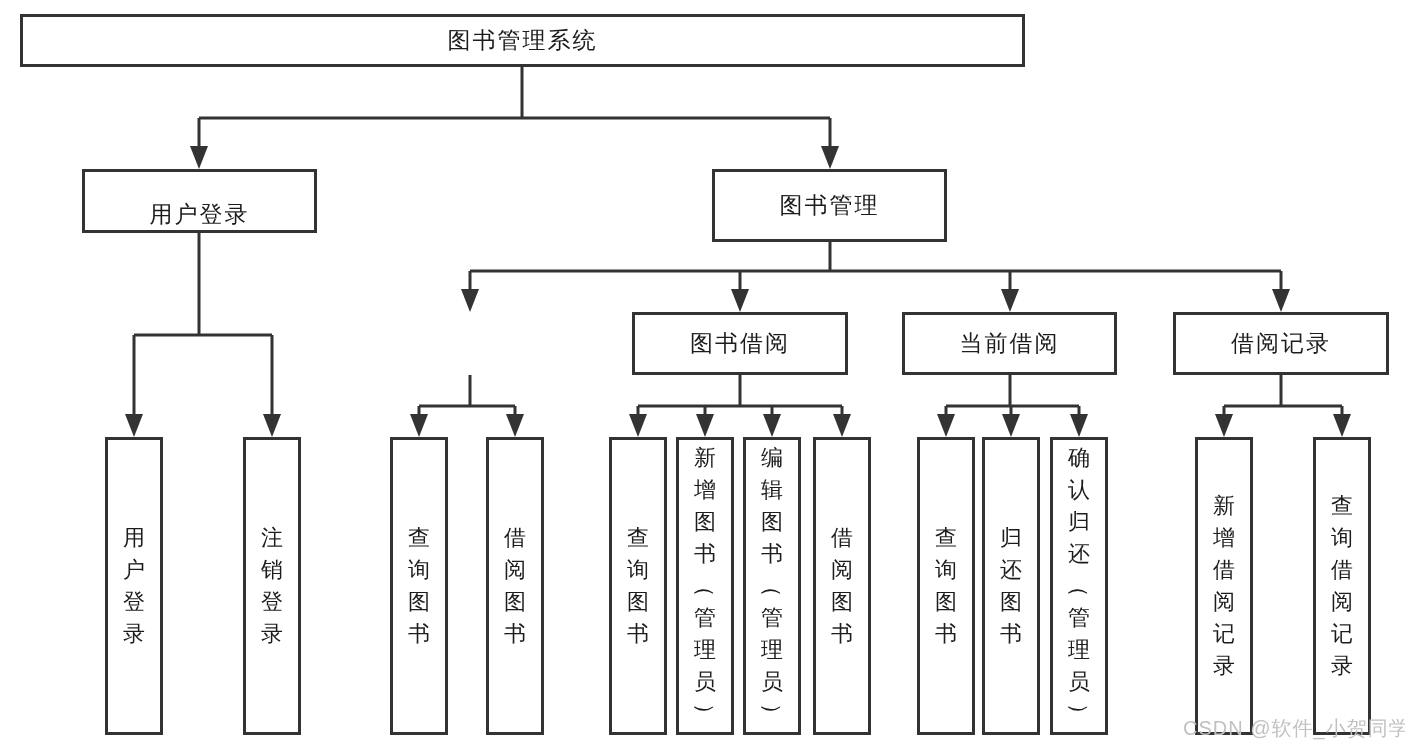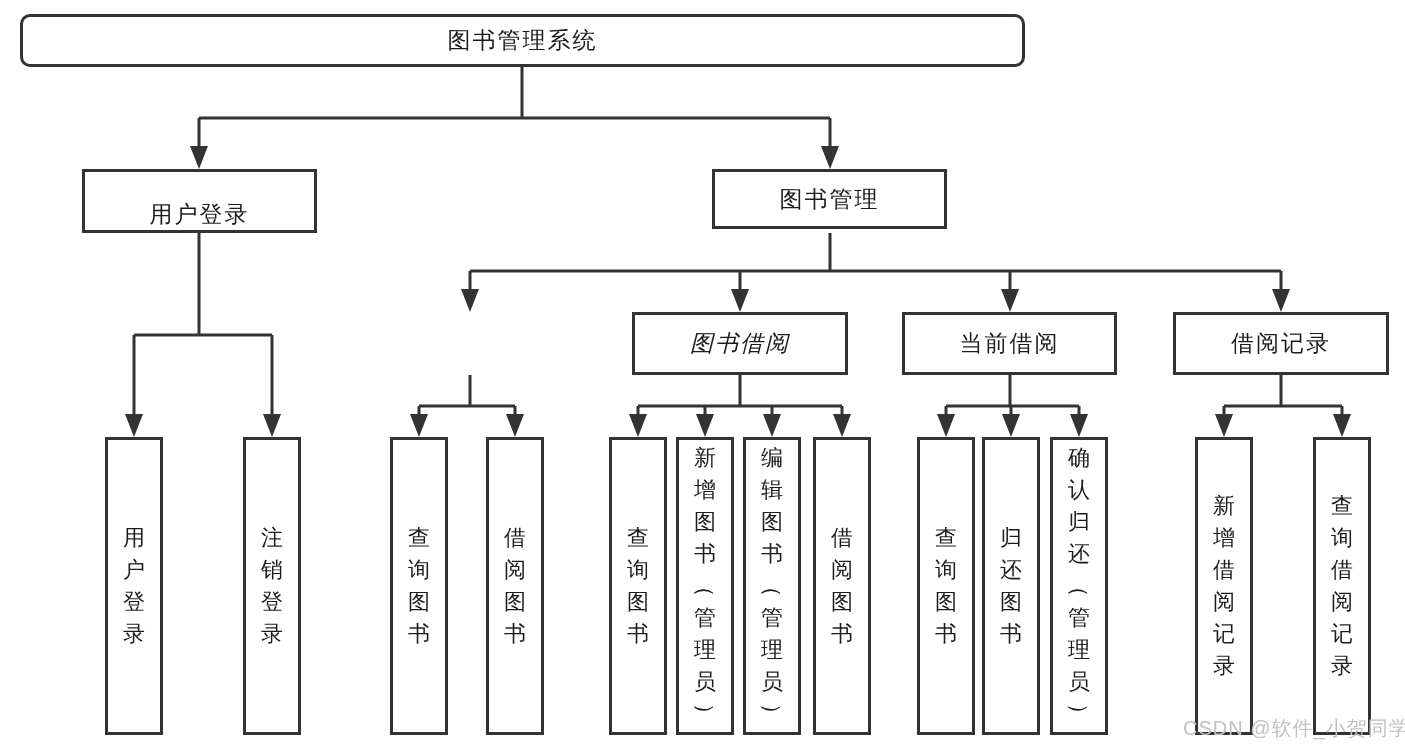--- a/index.html
+++ b/index.html
@@ -56,32 +56,32 @@
       <polygon points="763,414 781,414 772,437"></polygon>
       <polygon points="833,414 851,414 842,437"></polygon>
       <polygon points="937,414 955,414 946,437"></polygon>
       <polygon points="1002,414 1020,414 1011,437"></polygon>
       <polygon points="1070,414 1088,414 1079,437"></polygon>
       <polygon points="1215,414 1233,414 1224,437"></polygon>
       <polygon points="1333,414 1351,414 1342,437"></polygon>
     </g>
   </svg>
 
-  <div class="node" style="left:20px;top:14px;width:1005px;height:53px;border-radius:10px;">
+  <div class="node" style="left:20px;top:14px;width:1005px;height:53px;">
     <span>图书管理系统</span>
   </div>
 
   <div class="node" style="left:82px;top:169px;width:235px;height:64px;align-items:flex-end;">
     <span>用户登录</span>
   </div>
-  <div class="node" style="left:712px;top:169px;width:235px;height:60px;">
+  <div class="node" style="left:712px;top:169px;width:235px;height:73px;">
     <span>图书管理</span>
   </div>
 
-  <div class="node" style="left:632px;top:312px;width:216px;height:63px;font-style:italic;">
+  <div class="node" style="left:632px;top:312px;width:216px;height:63px;">
     <span>图书借阅</span>
   </div>
   <div class="node" style="left:902px;top:312px;width:215px;height:63px;">
     <span>当前借阅</span>
   </div>
   <div class="node" style="left:1173px;top:312px;width:216px;height:63px;">
     <span>借阅记录</span>
   </div>
 
   <div class="leaf" style="left:105px;">

